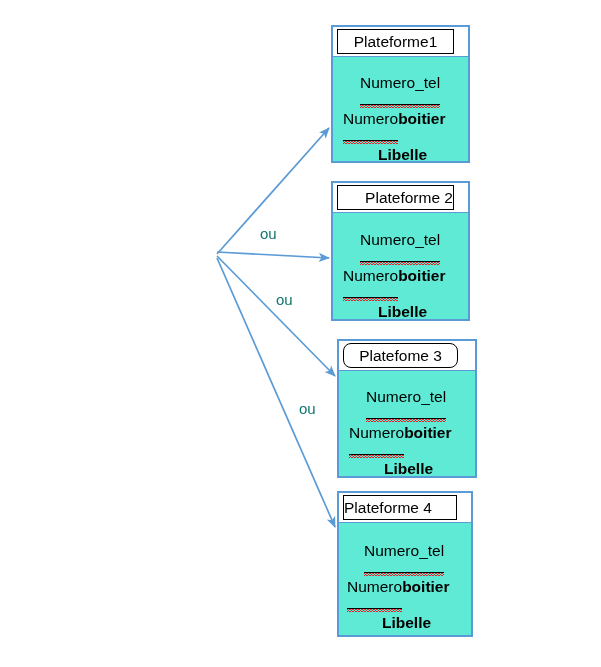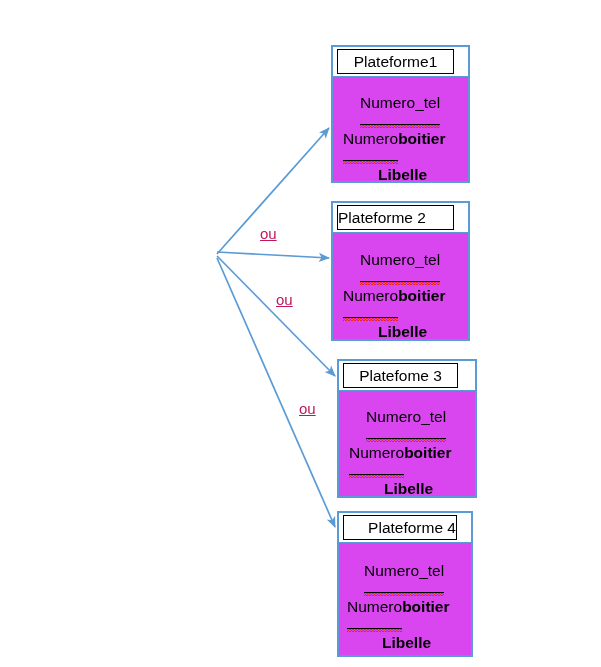--- a/index.html
+++ b/index.html
@@ -15,25 +15,24 @@
     position: relative;
     width: 601px;
     height: 667px;
     background: #ffffff;
     overflow: hidden;
   }
 
   
   .entity {
     position: absolute;
-    background: #d946ef;
+    background: #5eead4;
     border: 2px solid #5B9BD5;
     box-sizing: border-box;
     z-index: 3;
-    margin-top: 20px;
   }
   .entity-title-wrap {
     position: relative;
     height: 30px;
     box-sizing: border-box;
     border-bottom: 1px solid #5B9BD5;
     background: #ffffff;
   }
   .entity-title-box {
     position: absolute;
@@ -90,24 +89,23 @@
     top: 0;
     width: 601px;
     height: 667px;
     z-index: 1;
     pointer-events: none;
   }
 
   .edge-label {
     position: absolute;
     font-size: 15px;
-    color: #be185d;
+    color: #0f766e;
     z-index: 4;
     white-space: nowrap;
-    text-decoration: underline;
   }
 </style>
 </head>
 <body>
 
 <div id="canvas">
 
   <svg id="connectors" viewBox="0 0 601 667" width="601" height="667" xmlns="http://www.w3.org/2000/svg">
     <defs>
       <marker id="arrowhead" markerWidth="7" markerHeight="7" refX="6" refY="3.1" orient="auto" markerUnits="strokeWidth">
@@ -143,59 +141,59 @@
         <span class="u sq">Numero</span><span class="plain"> boitier</span>
       </div>
       <div class="attr" style="left:45px; top:90px;">
         <span class="plain">Libelle</span>
       </div>
     </div>
   </div>
 
   <div class="entity" style="left:331px; top:181px; width:139px; height:140px;">
     <div class="entity-title-wrap">
-      <div class="entity-title-box" style="left:4px; top:2px; width:117px; height:25px; justify-content:flex-start;">
+      <div class="entity-title-box" style="left:4px; top:2px; width:117px; height:25px; justify-content:flex-end;">
         <span>Plateforme 2</span>
       </div>
     </div>
     <div class="entity-body">
       <div class="attr" style="left:27px; top:19px;">
         <span class="u sq">Numero_tel</span><span class="plain"></span>
       </div>
       <div class="attr" style="left:10px; top:55px;">
         <span class="u sq">Numero</span><span class="plain"> boitier</span>
       </div>
       <div class="attr" style="left:45px; top:91px;">
         <span class="plain">Libelle</span>
       </div>
     </div>
   </div>
 
   <div class="entity" style="left:337px; top:339px; width:140px; height:139px;">
     <div class="entity-title-wrap">
-      <div class="entity-title-box" style="left:4px; top:2px; width:115px; height:25px; justify-content:center;">
+      <div class="entity-title-box" style="left:4px; top:2px; width:115px; height:25px; justify-content:center;border-radius:8px;">
         <span>Platefome 3</span>
       </div>
     </div>
     <div class="entity-body">
       <div class="attr" style="left:27px; top:18px;">
         <span class="u sq">Numero_tel</span><span class="plain"></span>
       </div>
       <div class="attr" style="left:10px; top:54px;">
         <span class="u sq">Numero</span><span class="plain"> boitier</span>
       </div>
       <div class="attr" style="left:45px; top:90px;">
         <span class="plain">Libelle</span>
       </div>
     </div>
   </div>
 
   <div class="entity" style="left:337px; top:491px; width:136px; height:146px;">
     <div class="entity-title-wrap">
-      <div class="entity-title-box" style="left:4px; top:2px; width:114px; height:25px; justify-content:flex-end;">
+      <div class="entity-title-box" style="left:4px; top:2px; width:114px; height:25px; justify-content:flex-start;">
         <span>Plateforme 4</span>
       </div>
     </div>
     <div class="entity-body">
       <div class="attr" style="left:25px; top:20px;">
         <span class="u sq">Numero_tel</span><span class="plain"></span>
       </div>
       <div class="attr" style="left:8px; top:56px;">
         <span class="u sq">Numero</span><span class="plain"> boitier</span>
       </div>

